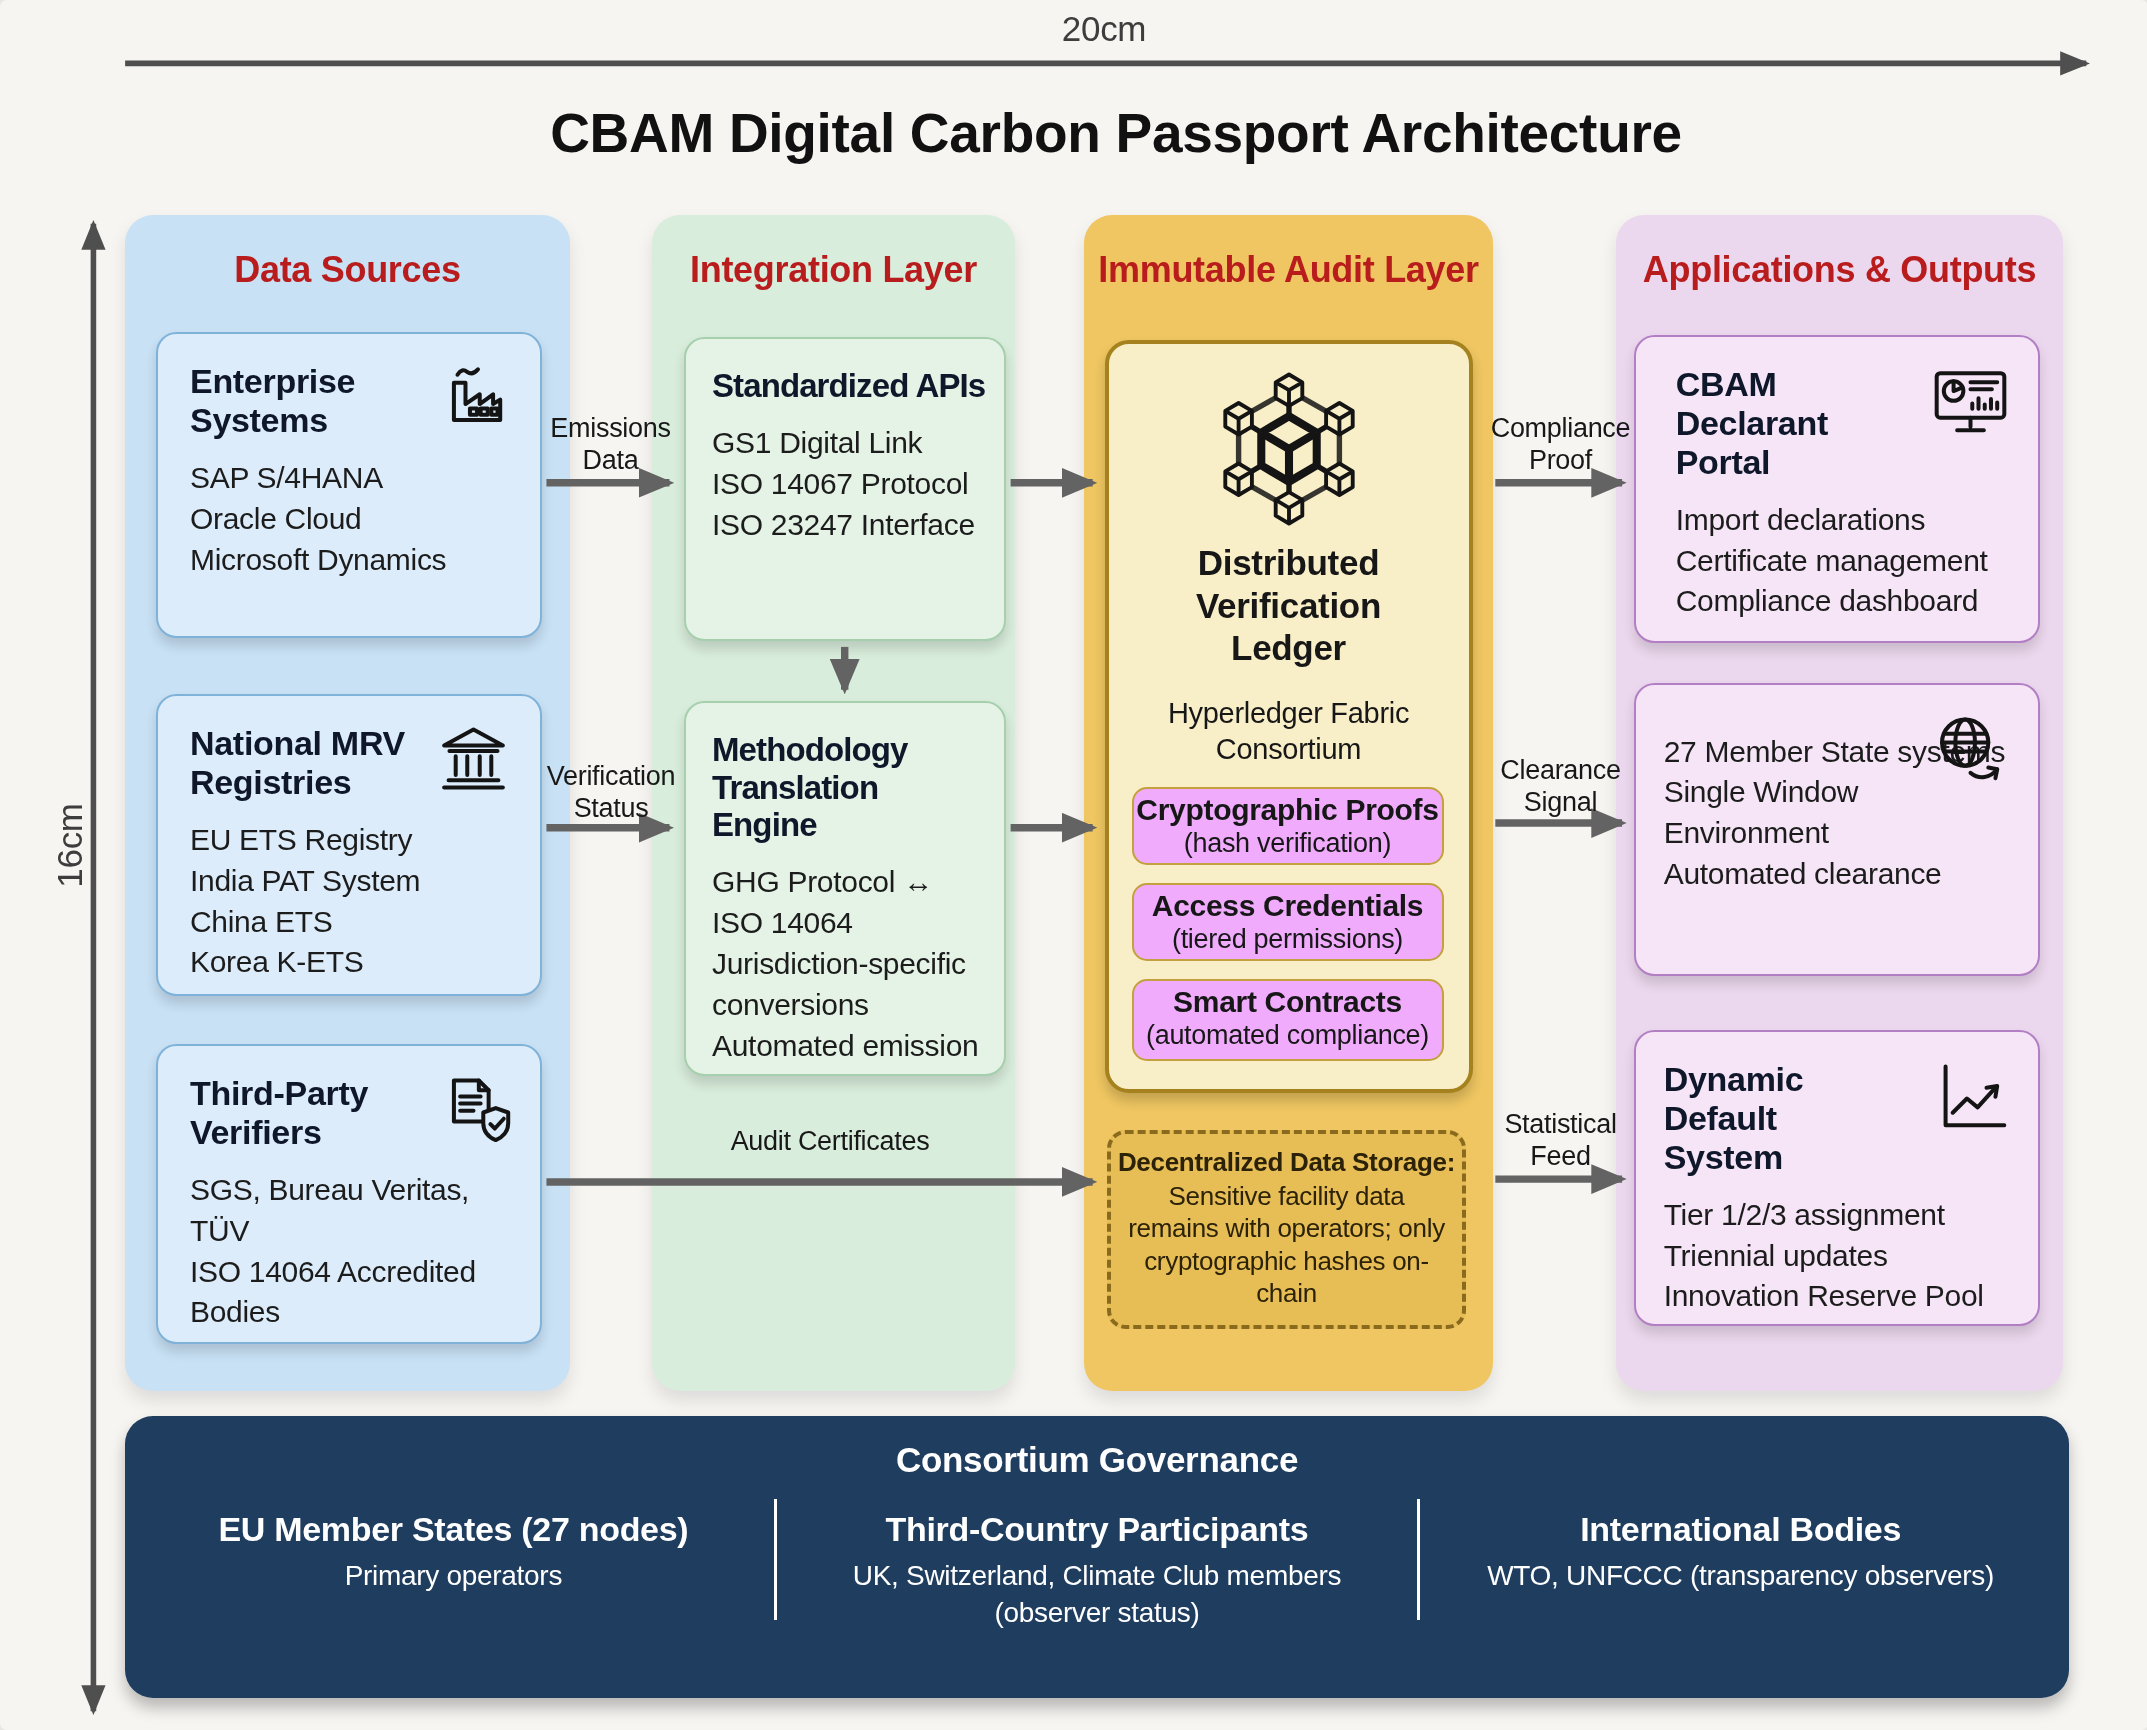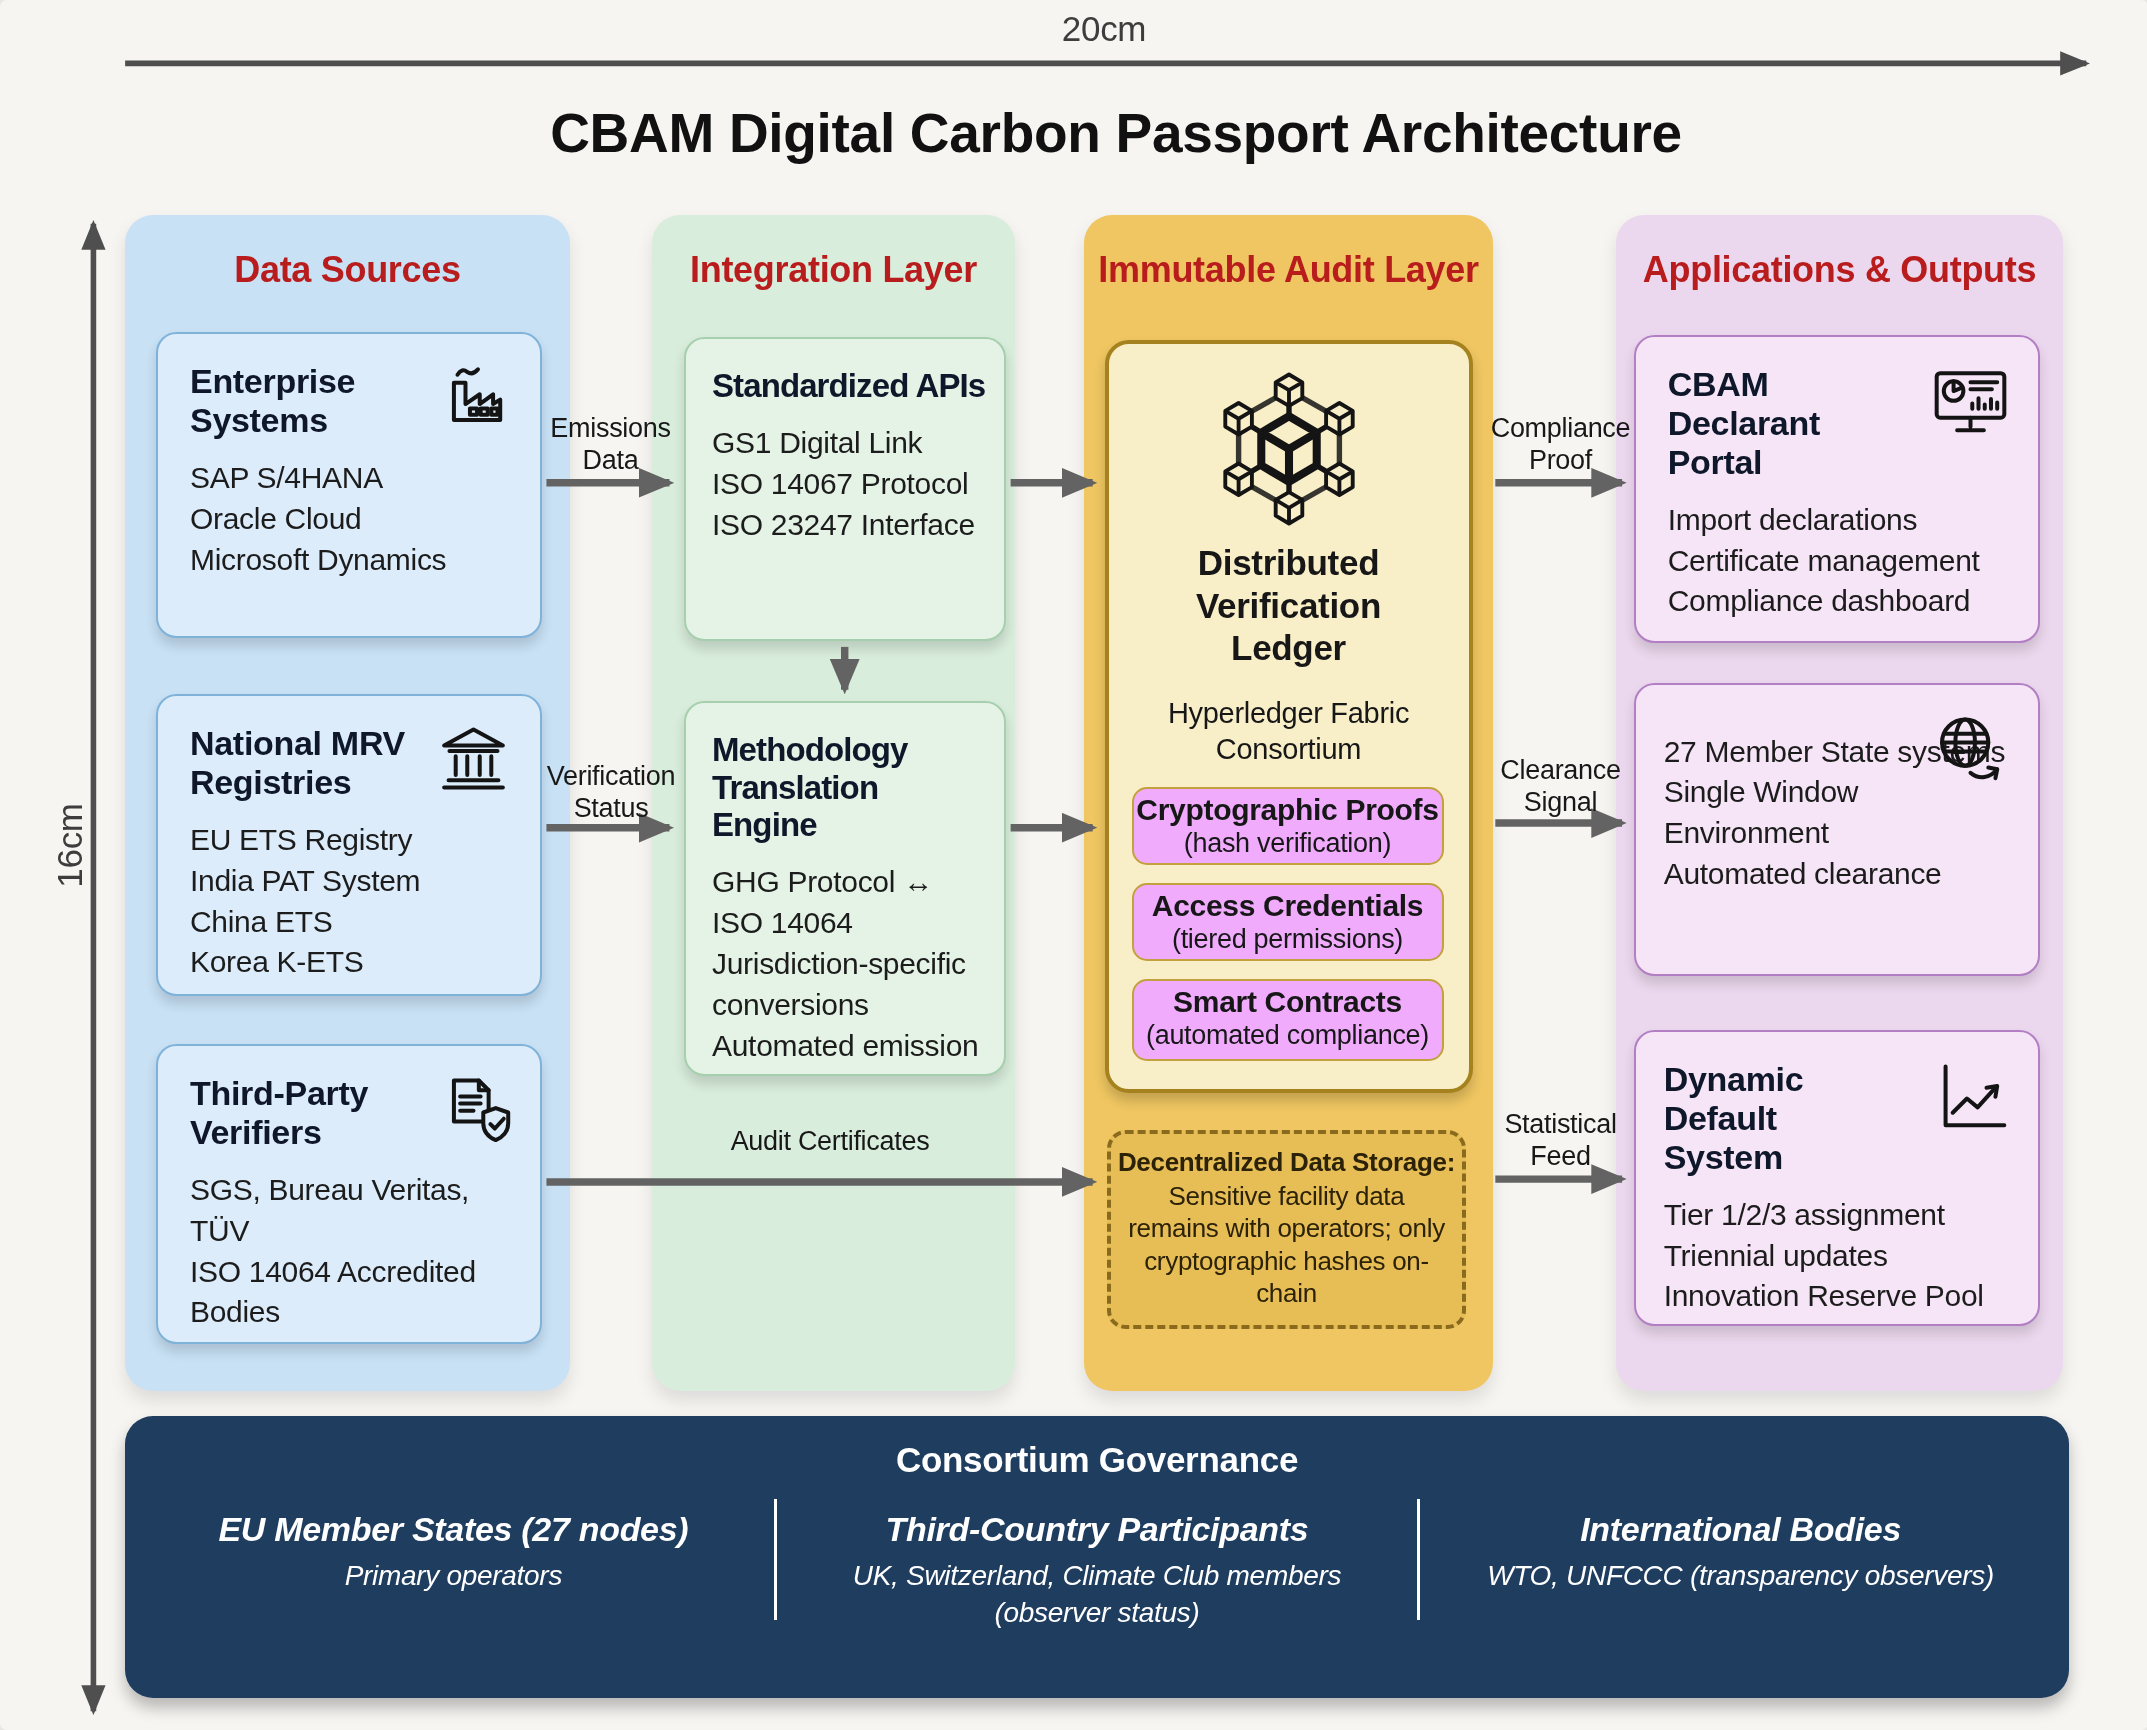--- a/index.html
+++ b/index.html
@@ -63,21 +63,21 @@
   }
   #storage-title{font-size:26px;font-weight:700;white-space:nowrap;}
   #storage-body{font-size:26px;line-height:1.25;max-width:328px;margin:1.9px auto 0;}
   
   #governance{
     position:absolute;left:125px;top:1416px;width:1944px;height:282px;
     background:#1f3d5f;border-radius:28px;color:#fff;
     box-shadow:0 9.3px 15px rgba(0,0,0,0.25);
   }
   #gov-title{text-align:center;font-size:35px;font-weight:700;margin-top:24px;}
-  #gov-row{display:flex;margin-top:15px;height:149px;padding:0 8px;font-style:italic;}
+  #gov-row{display:flex;margin-top:15px;height:149px;padding:0 8px;}
   .gov-group{flex:1;text-align:center;}
   .gov-heading{font-size:34px;font-weight:700;margin-top:15px;}
   .gov-sub{font-size:28px;line-height:1.3;margin:9.3px auto 0;max-width:559px;}
   .gov-divider{width:2.8px;background:#ffffff;margin:3.7px 0 24px;}
   
   .flow-label{
     position:absolute;text-align:center;font-size:27px;font-weight:500;
     line-height:1.18;color:#181818;
   }
   #connectors{position:absolute;left:0;top:0;pointer-events:none;}
@@ -228,21 +228,21 @@
 
     <div id="storage-box">
       <div id="storage-title">Decentralized Data Storage:</div>
       <div id="storage-body">Sensitive facility data remains with operators; only cryptographic hashes on-chain</div>
     </div>
   </div>
 
   <div class="panel" style="left:1616px;width:447px;background:#ecd8ee;">
     <div class="panel-header">Applications &amp; Outputs</div>
 
-    <div class="box pink-box" style="left:17.7px;top:120px;width:406px;height:308px;padding-left:32px;">
+    <div class="box pink-box" style="left:17.7px;top:120px;width:406px;height:308px;padding-left:40px;">
       <span class="icon">
         <svg viewBox="0 0 100 100">
             <g class="ic">
           <rect x="12" y="16" width="76" height="50" rx="4"></rect>
           <circle cx="31" cy="36" r="11"></circle>
               <path d="M31,36 V25 M31,36 L41,32"></path>
           <path d="M50,26 H80 M50,34 H74"></path>
           <path d="M52,56 V50 M59,56 V44 M66,56 V51 M73,56 V45 M80,56 V49"></path>
           <path d="M50,66 V76 M35,80 H65"></path>
         </g>

